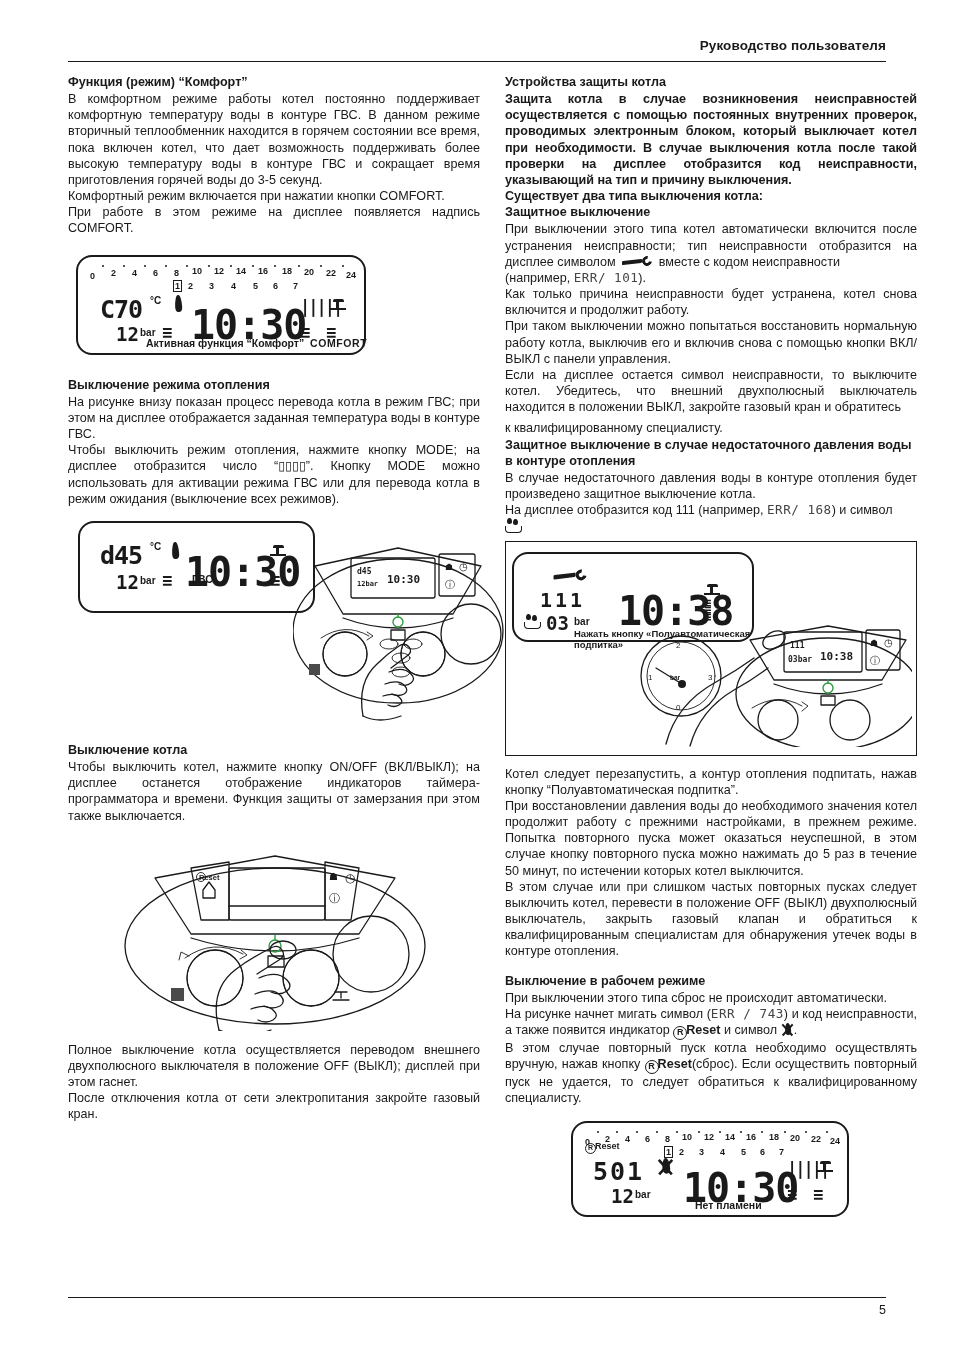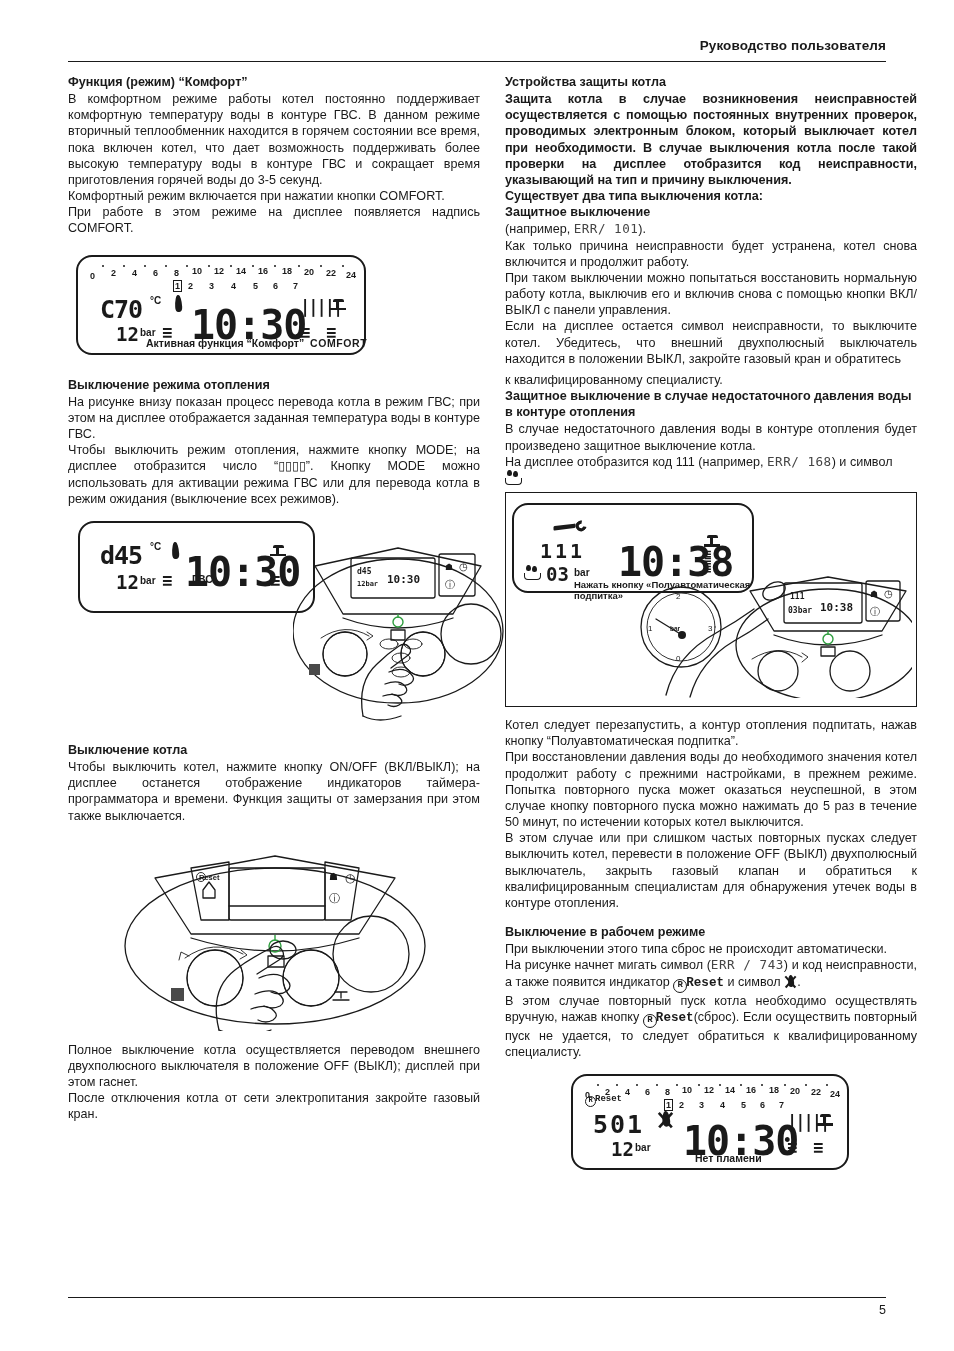--- a/index.html
+++ b/index.html
@@ -83,21 +83,20 @@
   .gap-s { height: 5px; }
   .gap-m { height: 13px; }
   .seg {
     font-family: "DejaVu Sans Mono", monospace;
     letter-spacing: .5px;
     color: #444;
   }
   .reset-ic {
     font-weight: bold;
     white-space: nowrap;
-    font-family: Liberation Mono, monospace;
   }
   .reset-ic .rr {
     display: inline-block;
     width: 12px; height: 12px;
     border: 1.4px solid #1a1a1a;
     border-radius: 50%;
     line-height: 10px;
     text-align: center;
     font-size: 9px;
     font-weight: bold;
@@ -475,20 +474,25 @@
     <p class="body">После отключения котла от сети электропитания закройте газовый кран.</p>
   </div>
 
   <div class="col col-right">
 
     <h3 class="sec">Устройства защиты котла</h3>
     <p class="body bold">Защита котла в случае возникновения неисправностей осуществляется с помощью постоянных внутренних проверок, проводимых электронным блоком, который выключает котел при необходимости. В случае выключения котла после такой проверки на дисплее отобразится код неисправности, указывающий на тип и причину выключения.</p>
     <p class="body bold nojust">Существует два типа выключения котла:</p>
 
     <h3 class="sec">Защитное выключение</h3>
+    <p class="body">
+      <span>При выключении этого типа котел автоматически включится после устранения неисправности; тип неисправности отобразится на дисплее символом</span>
+      <span class="wrench"></span>
+      <span>вместе с кодом неисправности</span>
+    </p>
     <p class="body nojust">
       <span>(например,</span>
       <span class="seg">ERR/ 101</span><span>).</span>
     </p>
     <p class="body">Как только причина неисправности будет устранена, котел снова включится и продолжит работу.</p>
     <p class="body">При таком выключении можно попытаться восстановить нормальную работу котла, выключив его и включив снова с помощью кнопки ВКЛ/ВЫКЛ с панели управления.</p>
     <p class="body">Если на дисплее остается символ неисправности, то выключите котел. Убедитесь, что внешний двухполюсный выключатель находится в положении ВЫКЛ, закройте газовый кран и обратитесь</p>
     <div class="gap-s"></div>
     <p class="body nojust">к квалифицированному специалисту.</p>
 

